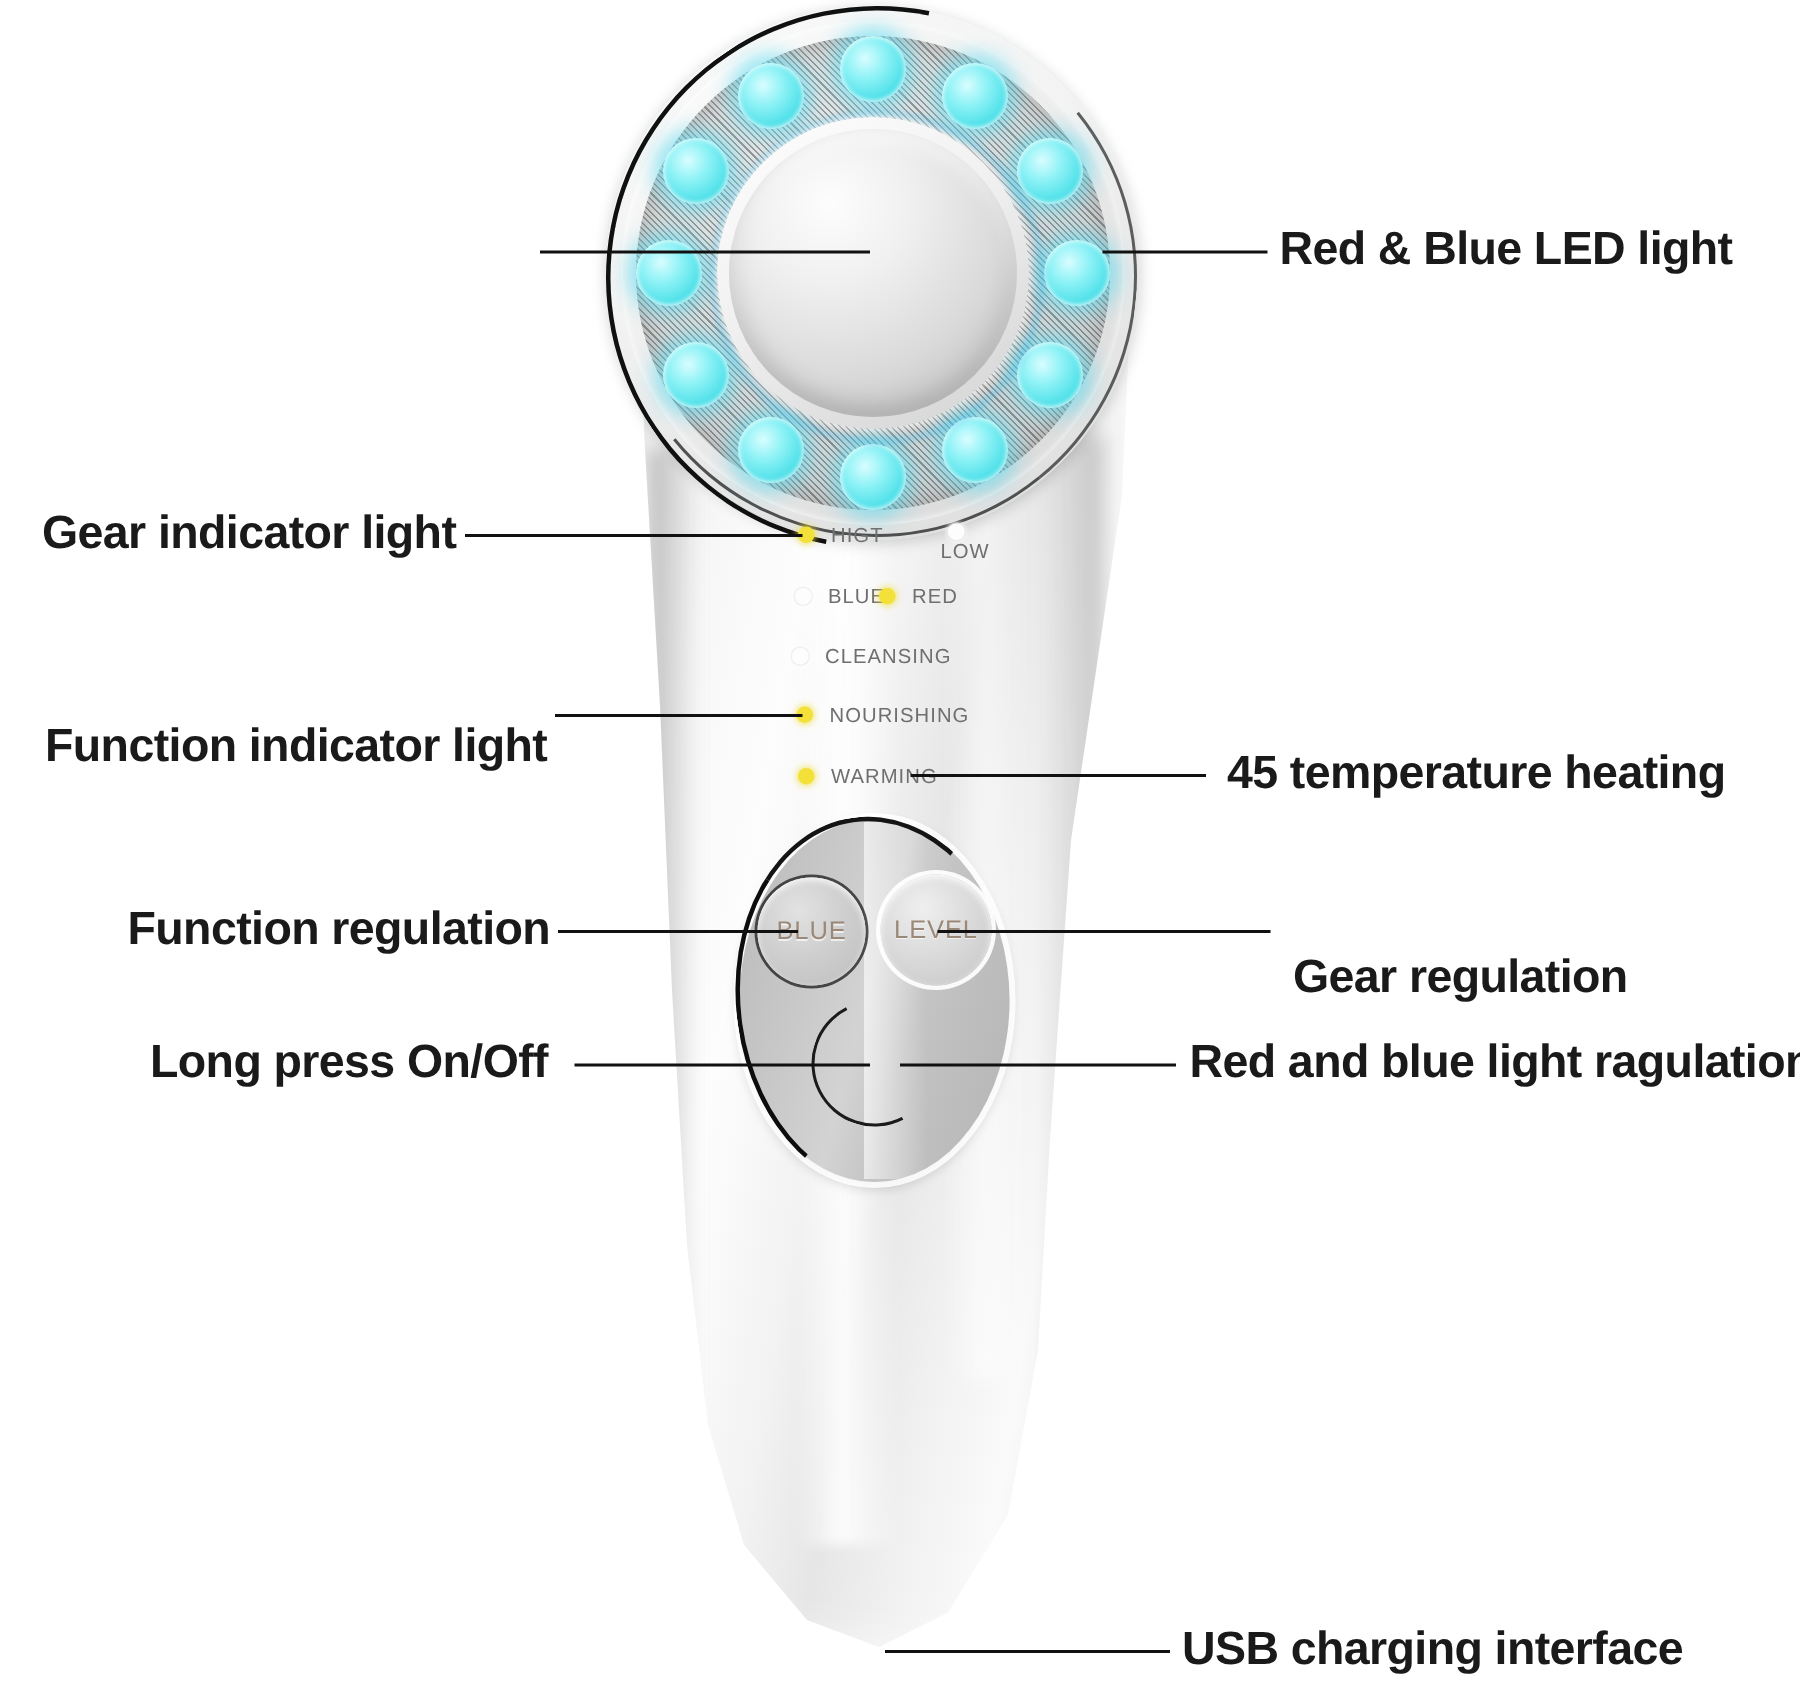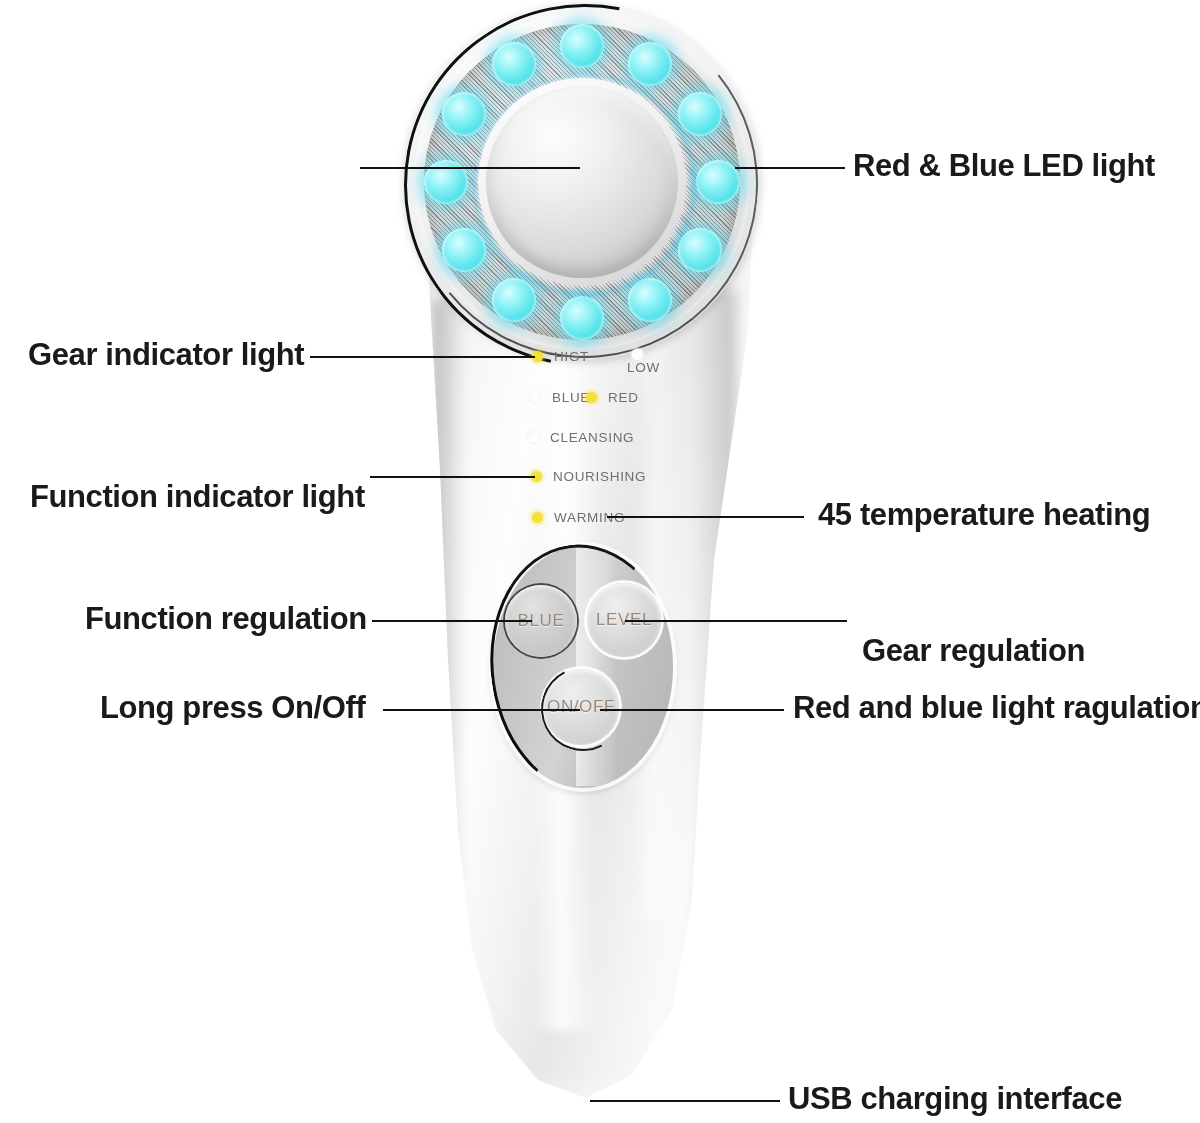--- a/index.html
+++ b/index.html
@@ -293,23 +293,20 @@
     <div class="btn-panel"></div>
     <div class="btn-panel-gloss"></div>
     <div class="btn-panel-arc"></div>
 
     <div class="btn btn-mode">
       <span>BLUE</span>
     </div>
     <div class="btn btn-level">
       <span>LEVEL</span>
     </div>
-    <div class="btn btn-onoff">
-      <span>ON/OFF</span>
-    </div>
     <div class="btn-onoff-arc"></div>
   </div>
 
   <div class="leader" style="left:360px;top:167px;width:220px;"></div>
   <div class="leader" style="left:310px;top:356px;width:225px;"></div>
   <div class="leader" style="left:370px;top:476px;width:165px;"></div>
   <div class="leader" style="left:372px;top:620px;width:160px;"></div>
   <div class="leader" style="left:383px;top:709px;width:197px;"></div>
 
   <div class="leader" style="left:735px;top:167px;width:110px;"></div>

